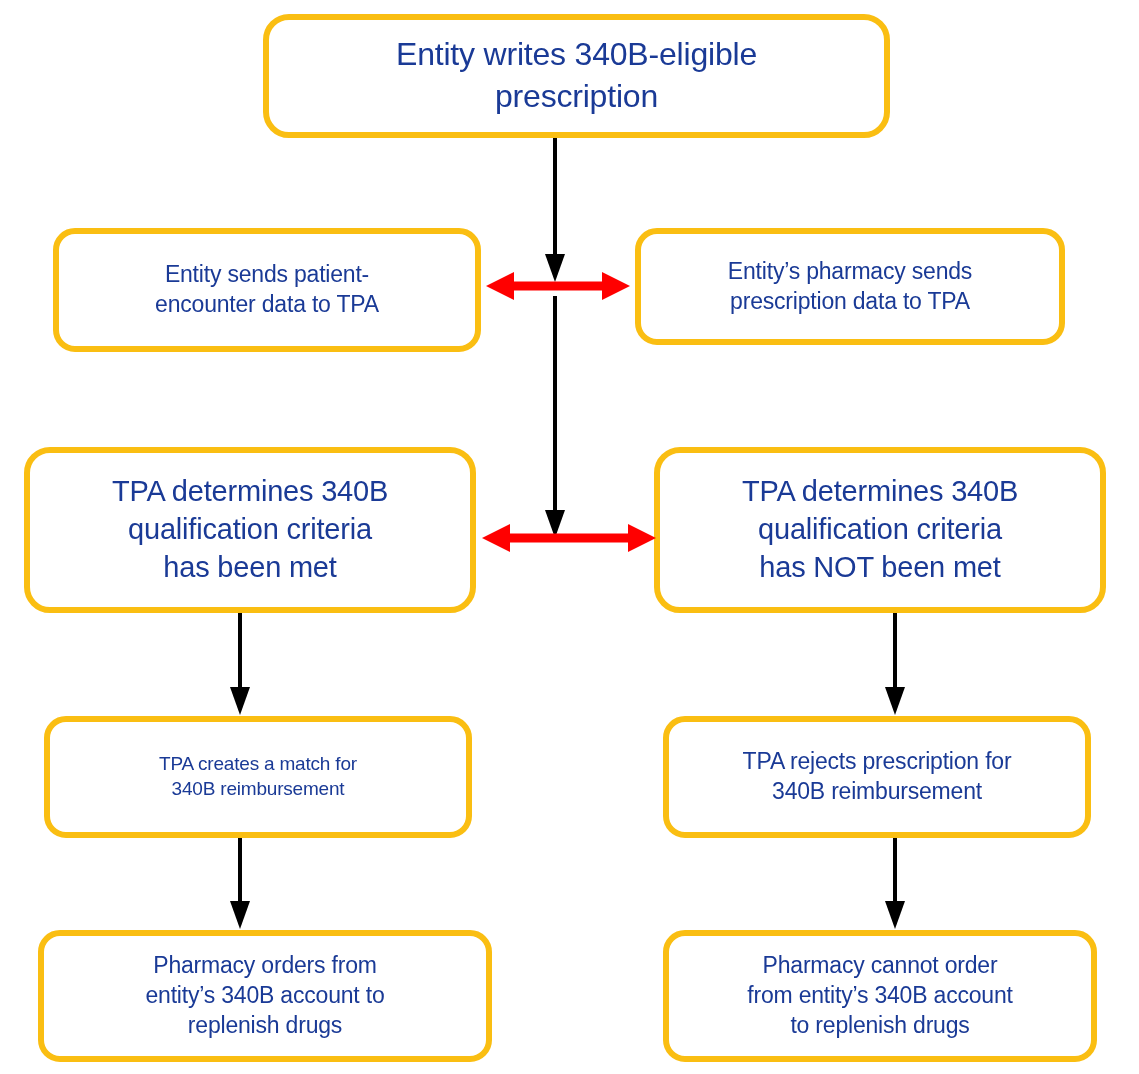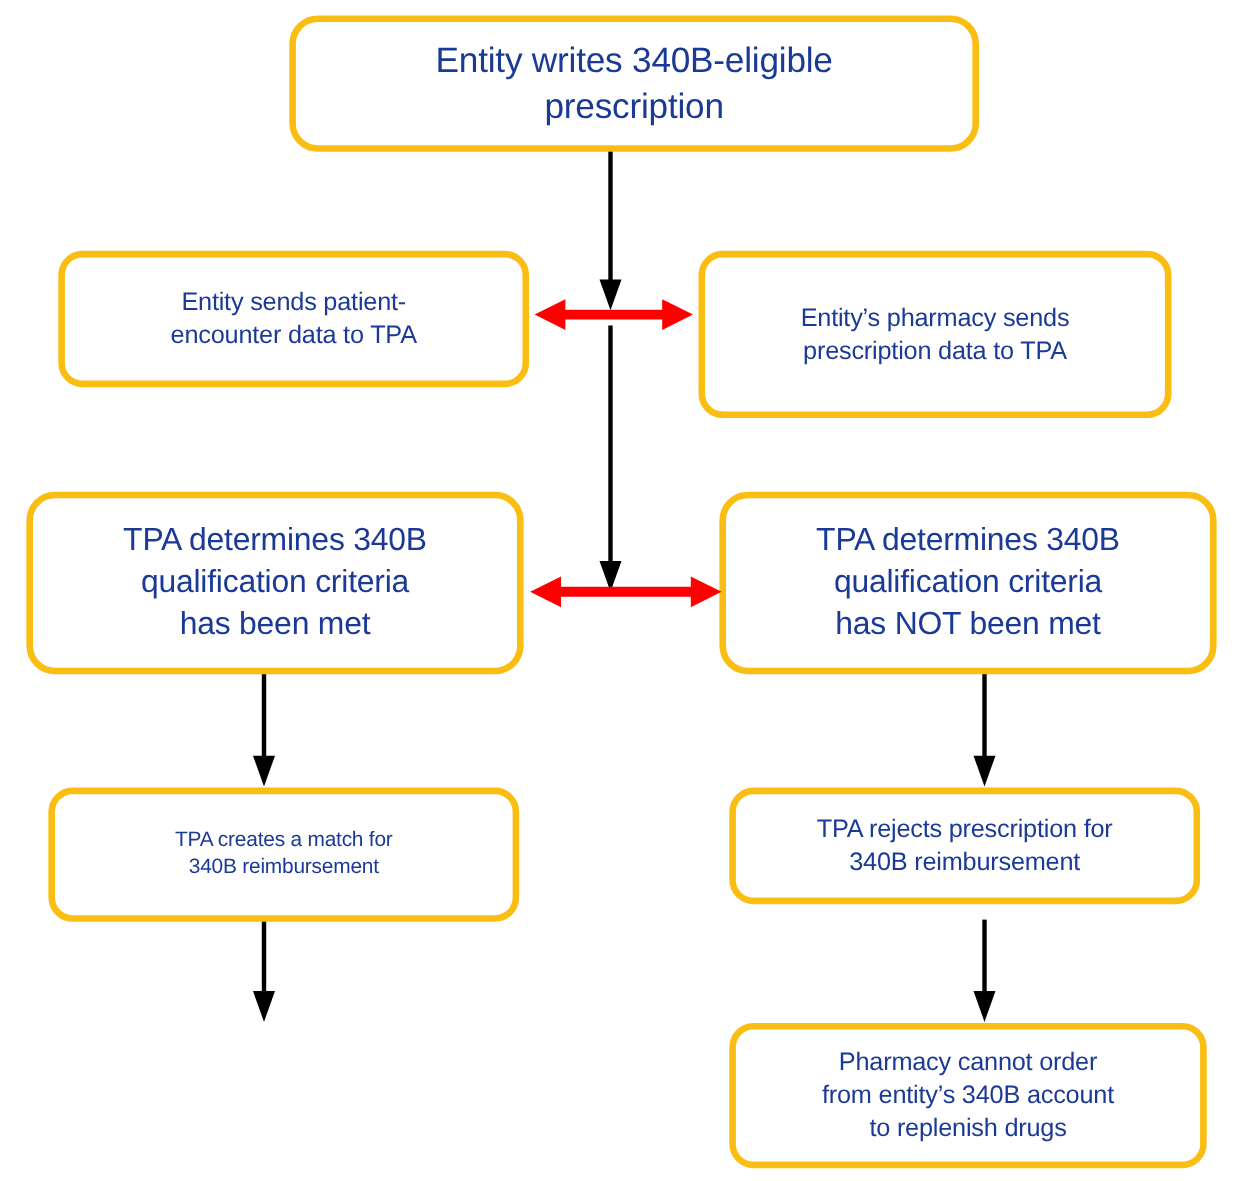--- a/index.html
+++ b/index.html
@@ -37,27 +37,27 @@
   .node .txt {
     display: block;
     width: 100%;
     white-space: pre-line;
   }
 
   
   #n-start      { left: 263px; top: 14px;   width: 627px; height: 124px; font-size: 32px; border-radius: 26px; }
 
   #n-encounter  { left: 53px;  top: 228px;  width: 428px; height: 124px; font-size: 23px; }
-  #n-rxdata     { left: 635px; top: 228px;  width: 430px; height: 152px; font-size: 23px; }
+  #n-rxdata     { left: 635px; top: 228px;  width: 430px; height: 117px; font-size: 23px; }
 
   #n-met        { left: 24px;  top: 447px;  width: 452px; height: 166px; font-size: 29px; border-radius: 26px; }
   #n-notmet     { left: 654px; top: 447px;  width: 452px; height: 166px; font-size: 29px; border-radius: 26px; }
 
   #n-match      { left: 44px;  top: 716px;  width: 428px; height: 122px; font-size: 19px; }
-  #n-reject     { left: 663px; top: 716px;  width: 428px; height: 106px; font-size: 23px; }
+  #n-reject     { left: 663px; top: 716px;  width: 428px; height: 122px; font-size: 23px; }
 
   #n-orders     { left: 38px;  top: 930px;  width: 454px; height: 132px; font-size: 23px; }
   #n-cannot     { left: 663px; top: 930px;  width: 434px; height: 132px; font-size: 23px; }
 
   
   .conn {
     position: absolute;
     z-index: 2;
     overflow: visible;
   }
@@ -144,20 +144,25 @@
   <div class="node" id="n-match">
     <span class="txt">TPA creates a match for
 340B reimbursement</span>
   </div>
 
   <div class="node" id="n-reject">
     <span class="txt">TPA rejects prescription for
 340B reimbursement</span>
   </div>
 
+  <div class="node" id="n-orders">
+    <span class="txt">Pharmacy orders from
+entity’s 340B account to
+replenish drugs</span>
+  </div>
 
   <div class="node" id="n-cannot">
     <span class="txt">Pharmacy cannot order
 from entity’s 340B account
 to replenish drugs</span>
   </div>
 
 </div>
 
 </body></html>

